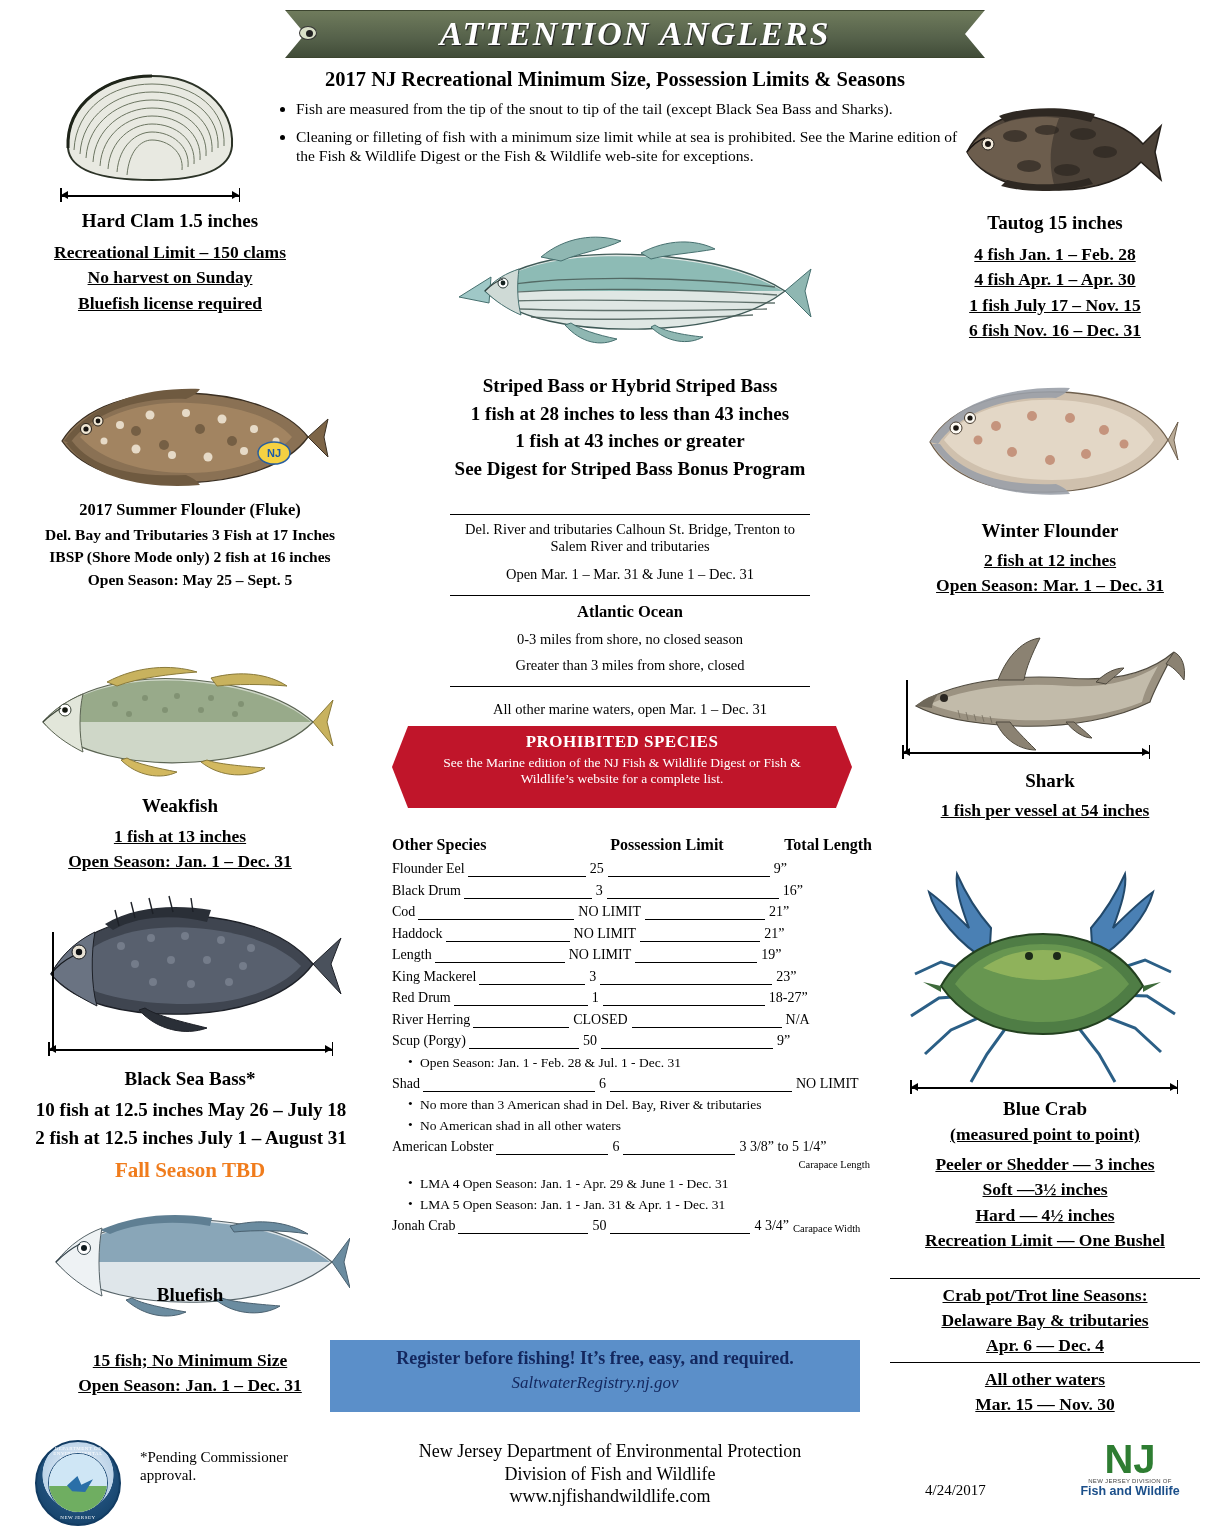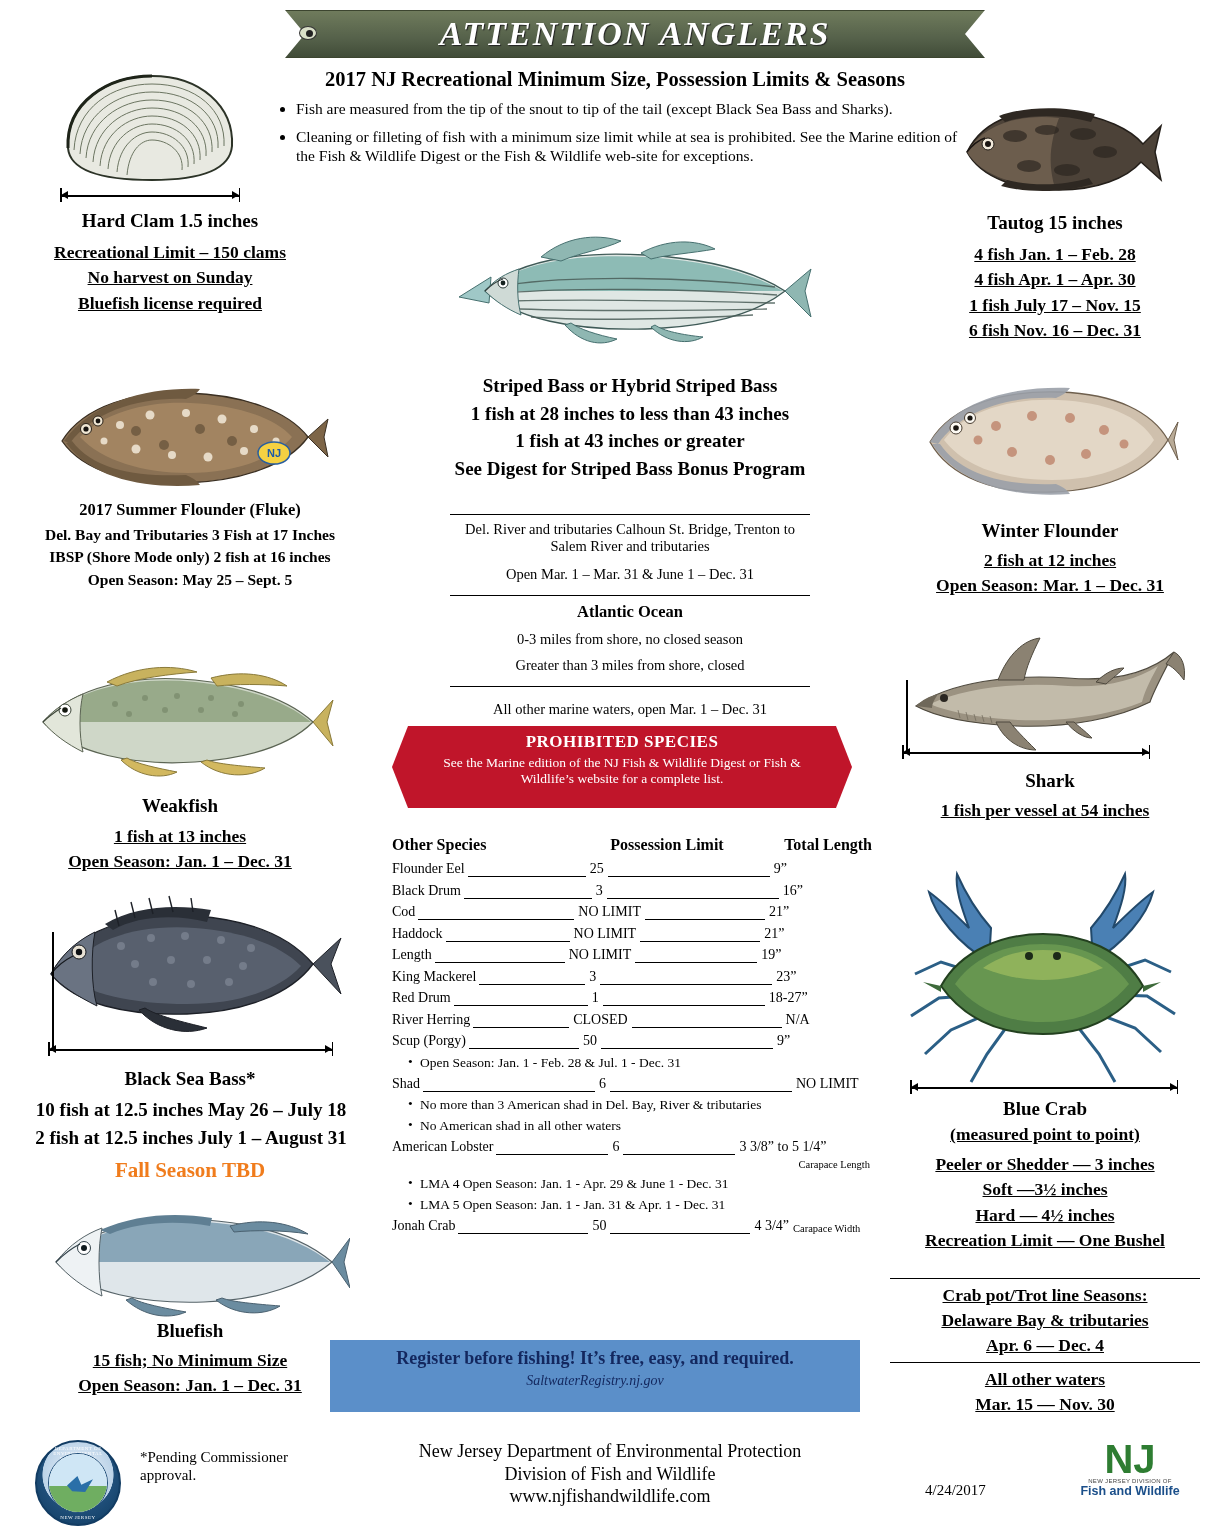--- a/index.html
+++ b/index.html
@@ -104,21 +104,21 @@
   .obullet { font-size:13.5px; margin:5px 0 5px 16px; position:relative; }
   .obullet::before { content:"•"; position:absolute; left:-12px; top:-1px; }
   .tiny { font-size:10.5px; }
 
   
   .register {
     position:absolute; left:330px; top:1340px; width:530px; height:72px;
     background:#5b8fc9; color:#13275e; text-align:center; padding-top:8px;
   }
   .register .r1 { font-weight:bold; font-size:18px; }
-  .register .r2 { font-style:italic; font-size:14px; margin-top:4px; }
+  .register .r2 { font-style:italic; font-size:17px; margin-top:4px; }
 
   
   .footer { position:absolute; left:330px; top:1440px; width:560px; text-align:center; font-size:18px; line-height:1.25; }
   .pending { position:absolute; left:140px; top:1448px; width:200px; font-size:15px; line-height:1.2;}
   .datestamp { position:absolute; left:925px; top:1482px; font-size:15px;}
 
   
   .seal { position:absolute; left:35px; top:1440px; width:86px; height:86px; border-radius:50%;
           background:radial-gradient(circle at 50% 40%, #eef4fb 0%, #bcd3e8 55%, #1f4e79 56%, #0d3a5f 100%);
           border:2px solid #123c63; }
@@ -440,21 +440,21 @@
     <path d="M60 30 C96 14 136 12 172 18 L170 26 C136 20 98 22 70 34 Z" fill="#5f7f93"></path>
     <path d="M190 26 C220 18 248 22 268 34 C244 30 214 30 194 32 Z" fill="#6b8ca0" stroke="#4a6170"></path>
     <path d="M86 100 C104 116 128 120 146 112 C124 108 102 104 92 98 Z" fill="#6b8ca0" stroke="#4a6170"></path>
     <path d="M176 100 C196 116 224 116 240 106 C216 104 192 102 182 98 Z" fill="#6b8ca0" stroke="#4a6170"></path>
     <path d="M292 62 L310 38 L304 62 L310 88 Z" fill="#6b8ca0" stroke="#4a6170"></path>
     <path d="M16 62 C30 44 46 34 62 28 C58 46 58 78 62 96 C44 88 28 76 16 62 Z" fill="#eef2f4" stroke="#566368"></path>
     <circle cx="44" cy="48" r="6.5" fill="#fff" stroke="#33424a"></circle>
       <circle cx="44" cy="48" r="3" fill="#101a1f"></circle>
     <path d="M16 62 C24 54 32 48 40 44" fill="none" stroke="#33424a" stroke-width="1.3"></path>
   </svg>
-  <div class="blk ctr b fs18" style="left:25px; top:1320px; width:330px;">Bluefish</div>
+  <div class="blk ctr b fs18" style="left:25px; top:1284px; width:330px;">Bluefish</div>
   <div class="blk ctr b fs17 line" style="left:10px; top:1348px; width:360px;">
     <div>15 fish; No Minimum Size</div>
     <div>Open Season: Jan. 1 – Dec. 31</div>
   </div>
 
   <div class="prohibited">
     <div class="t1">PROHIBITED SPECIES</div>
     <div class="t2">See the Marine edition of the NJ Fish &amp; Wildlife Digest or Fish &amp; Wildlife’s website for a complete list.</div>
   </div>
 

